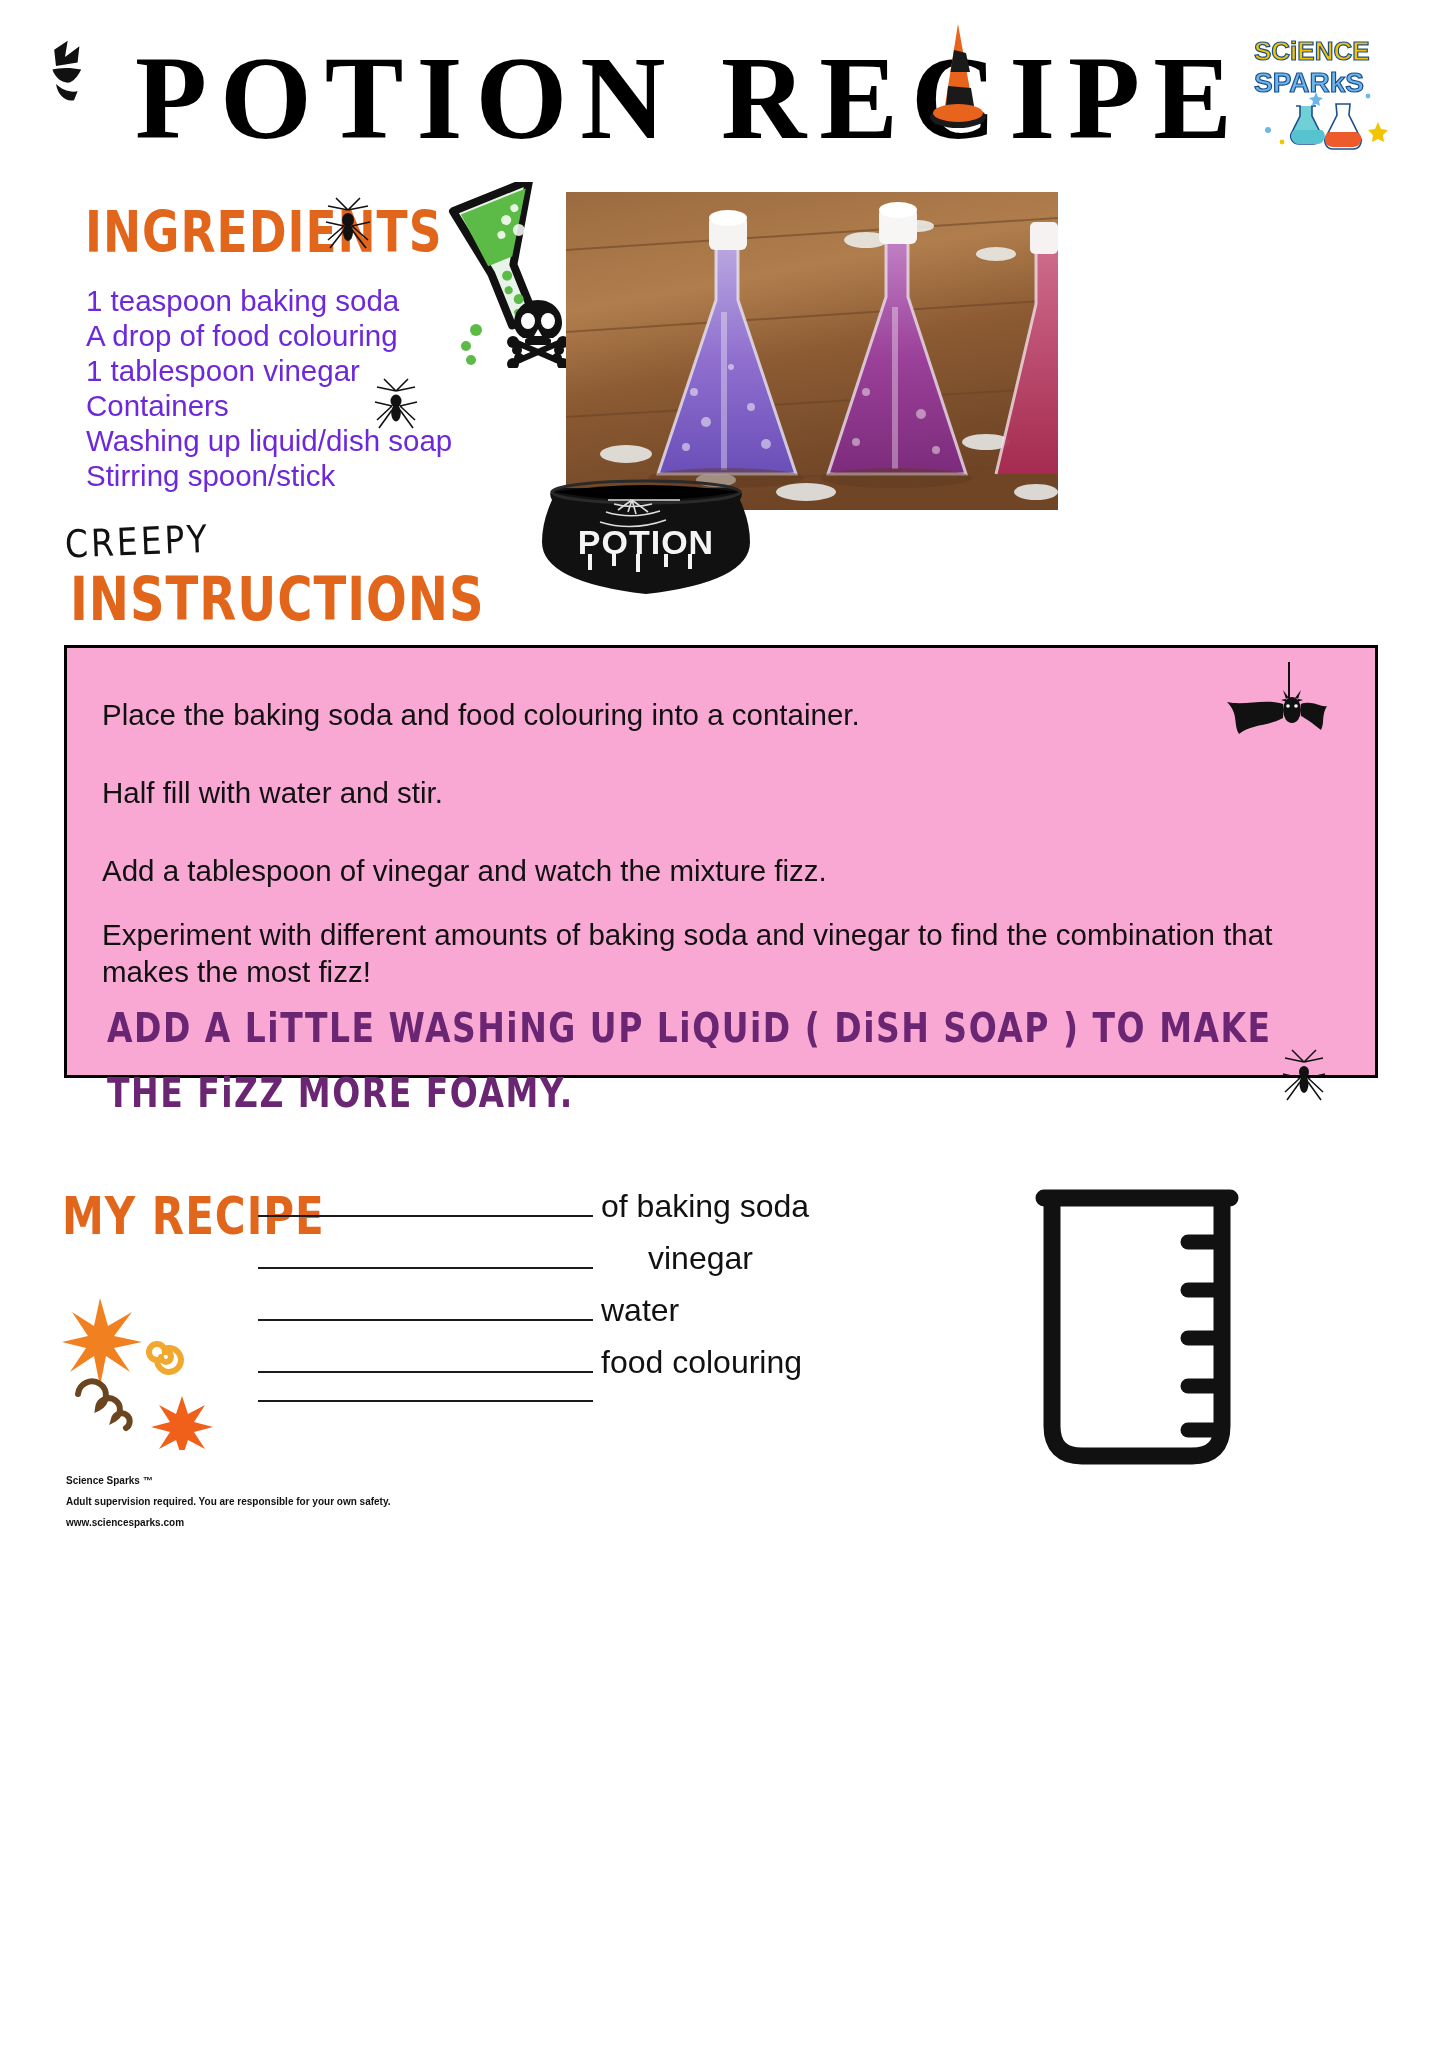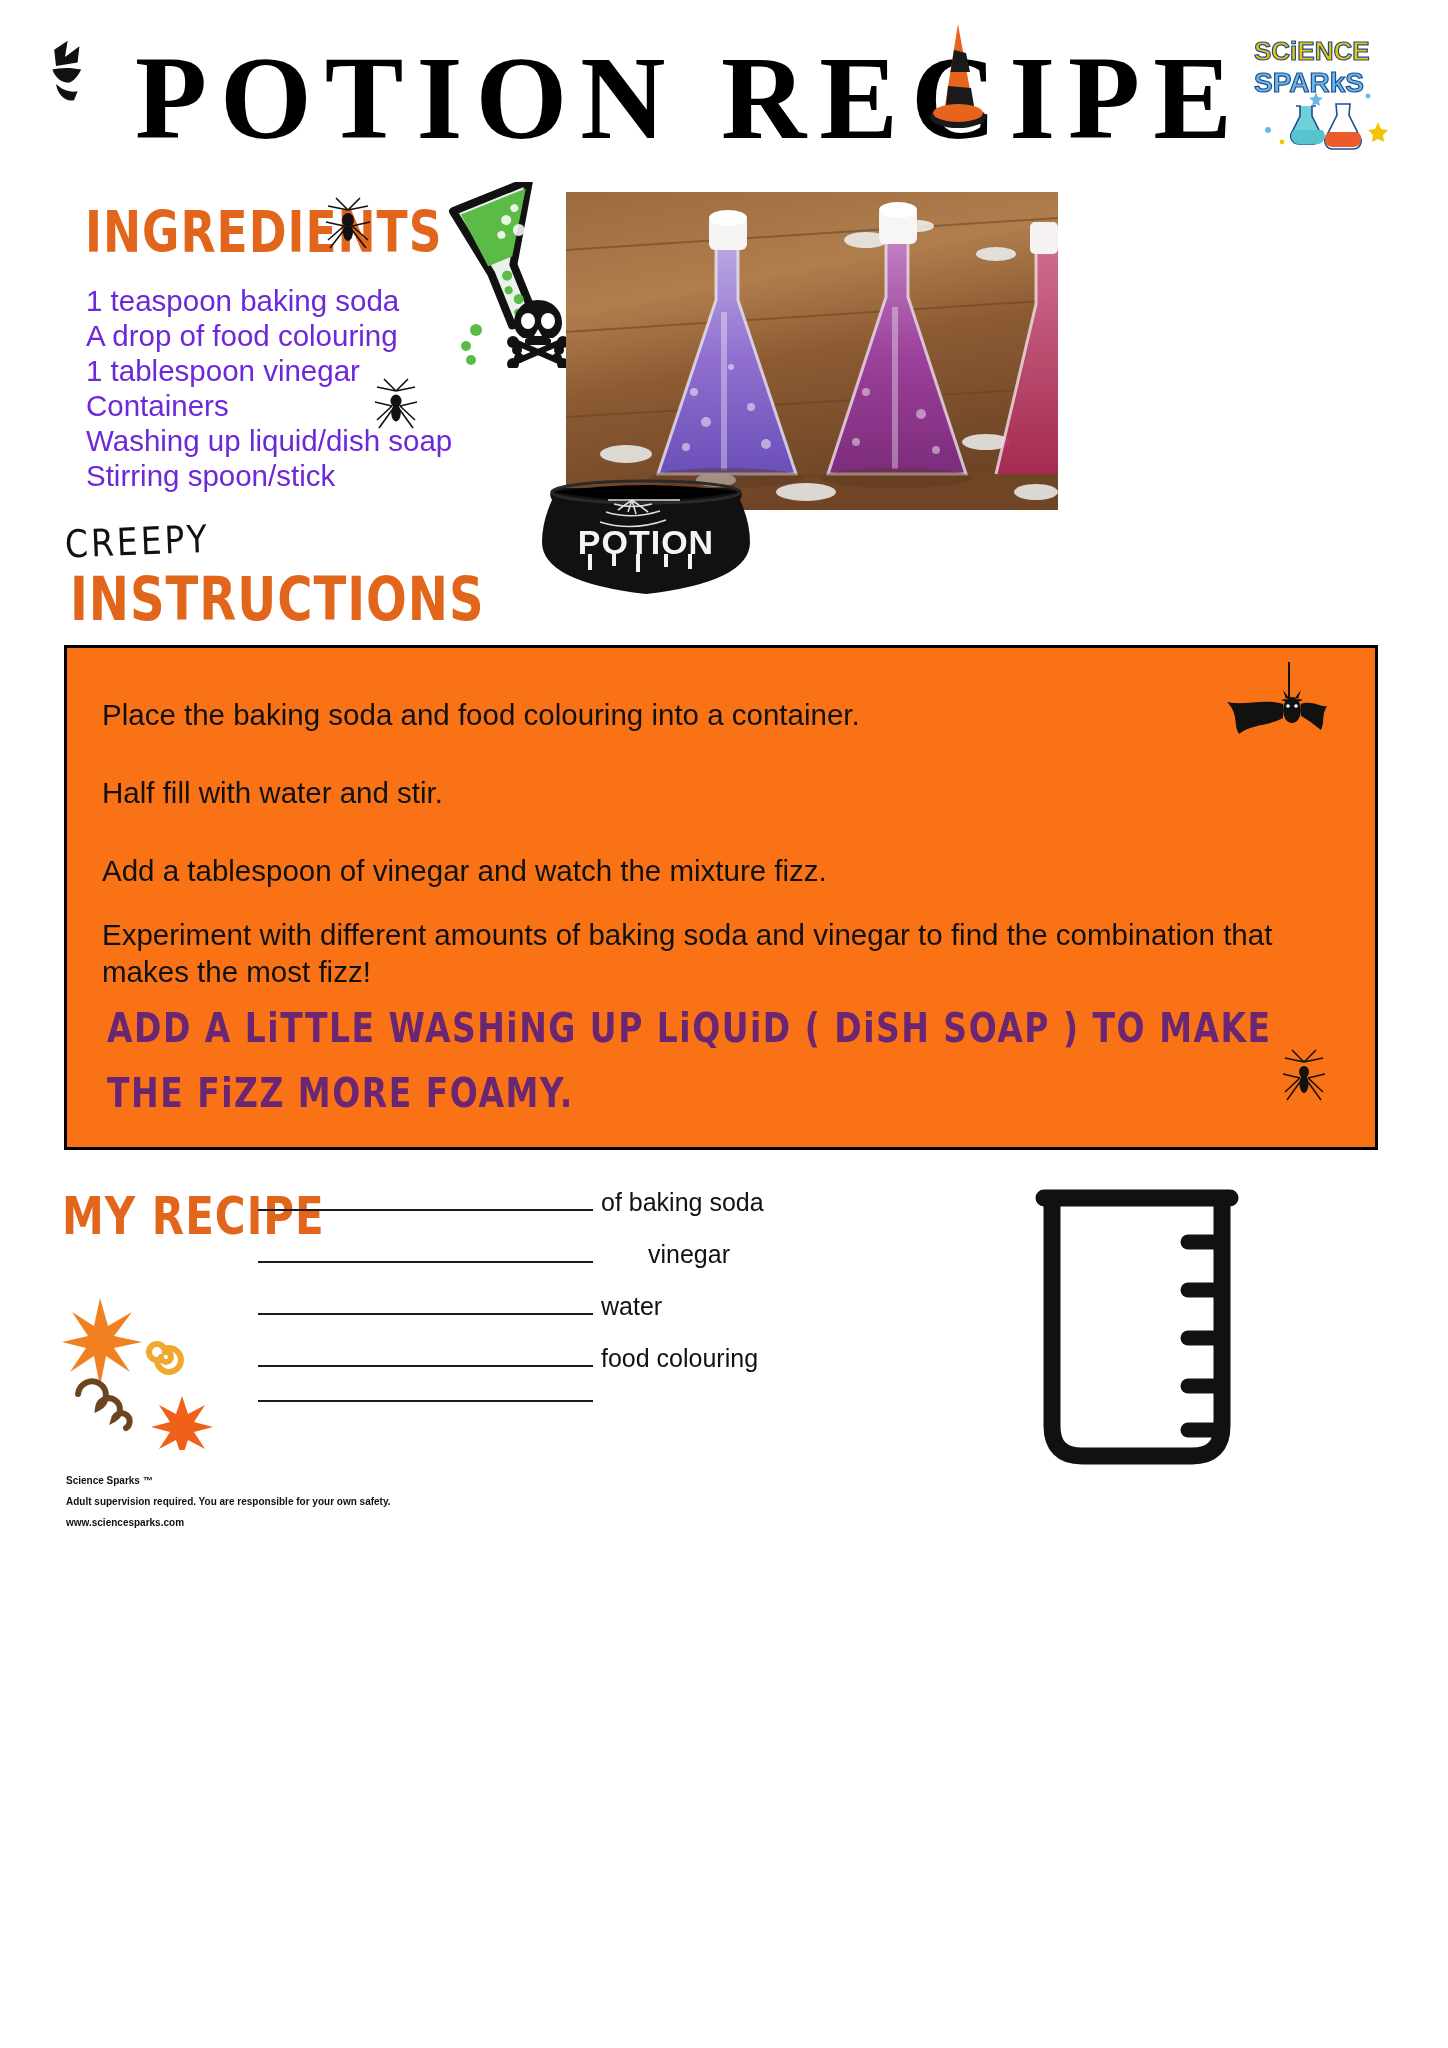--- a/index.html
+++ b/index.html
@@ -68,22 +68,22 @@
   #instructions-title {
     position:absolute; left:70px; top:565px;
     font-size:49px;
     transform: scaleY(1.22) scaleX(0.98);
     transform-origin:left top;
   }
 
   
   #instructions-box {
     position:absolute; left:64px; top:645px;
-    width:1314px; height:505px;
-    border:3px solid #000; background:#f97316;
+    width:1314px; height:433px;
+    border:3px solid #000; background:#f9a8d4;
   }
   .step {
     position:absolute; left:35px;
     font-size:29.5px; line-height:37px; color:#111;
     width:1180px;
   }
   #step-1 { top:48px; }
   #step-2 { top:126px; }
   #step-3 { top:204px; }
   #step-4 { top:268px; }
@@ -105,21 +105,21 @@
     transform: scaleY(1.22); transform-origin:left top;
   }
   #swirls { position:absolute; left:62px; top:1290px; width:180px; height:160px; }
 
   .recipe-row { position:absolute; left:258px; display:flex; align-items:baseline; }
   .recipe-line {
     display:inline-block; width:335px; height:0;
     border-bottom:2.5px solid #1b1b1b;
     margin-right:8px;
   }
-  .recipe-label { font-size:25px; color:#111; white-space:nowrap; }
+  .recipe-label { font-size:32px; color:#111; white-space:nowrap; }
   #row-1 { top:1188px; }
   #row-2 { top:1240px;gap:47px; }
   #row-3 { top:1292px;justify-content:center; }
   #row-4 { top:1344px; }
   #row-5 { top:1400px; }
 
   #beaker { position:absolute; left:1022px; top:1180px; width:230px; height:290px; }
 
   
   #footer {

